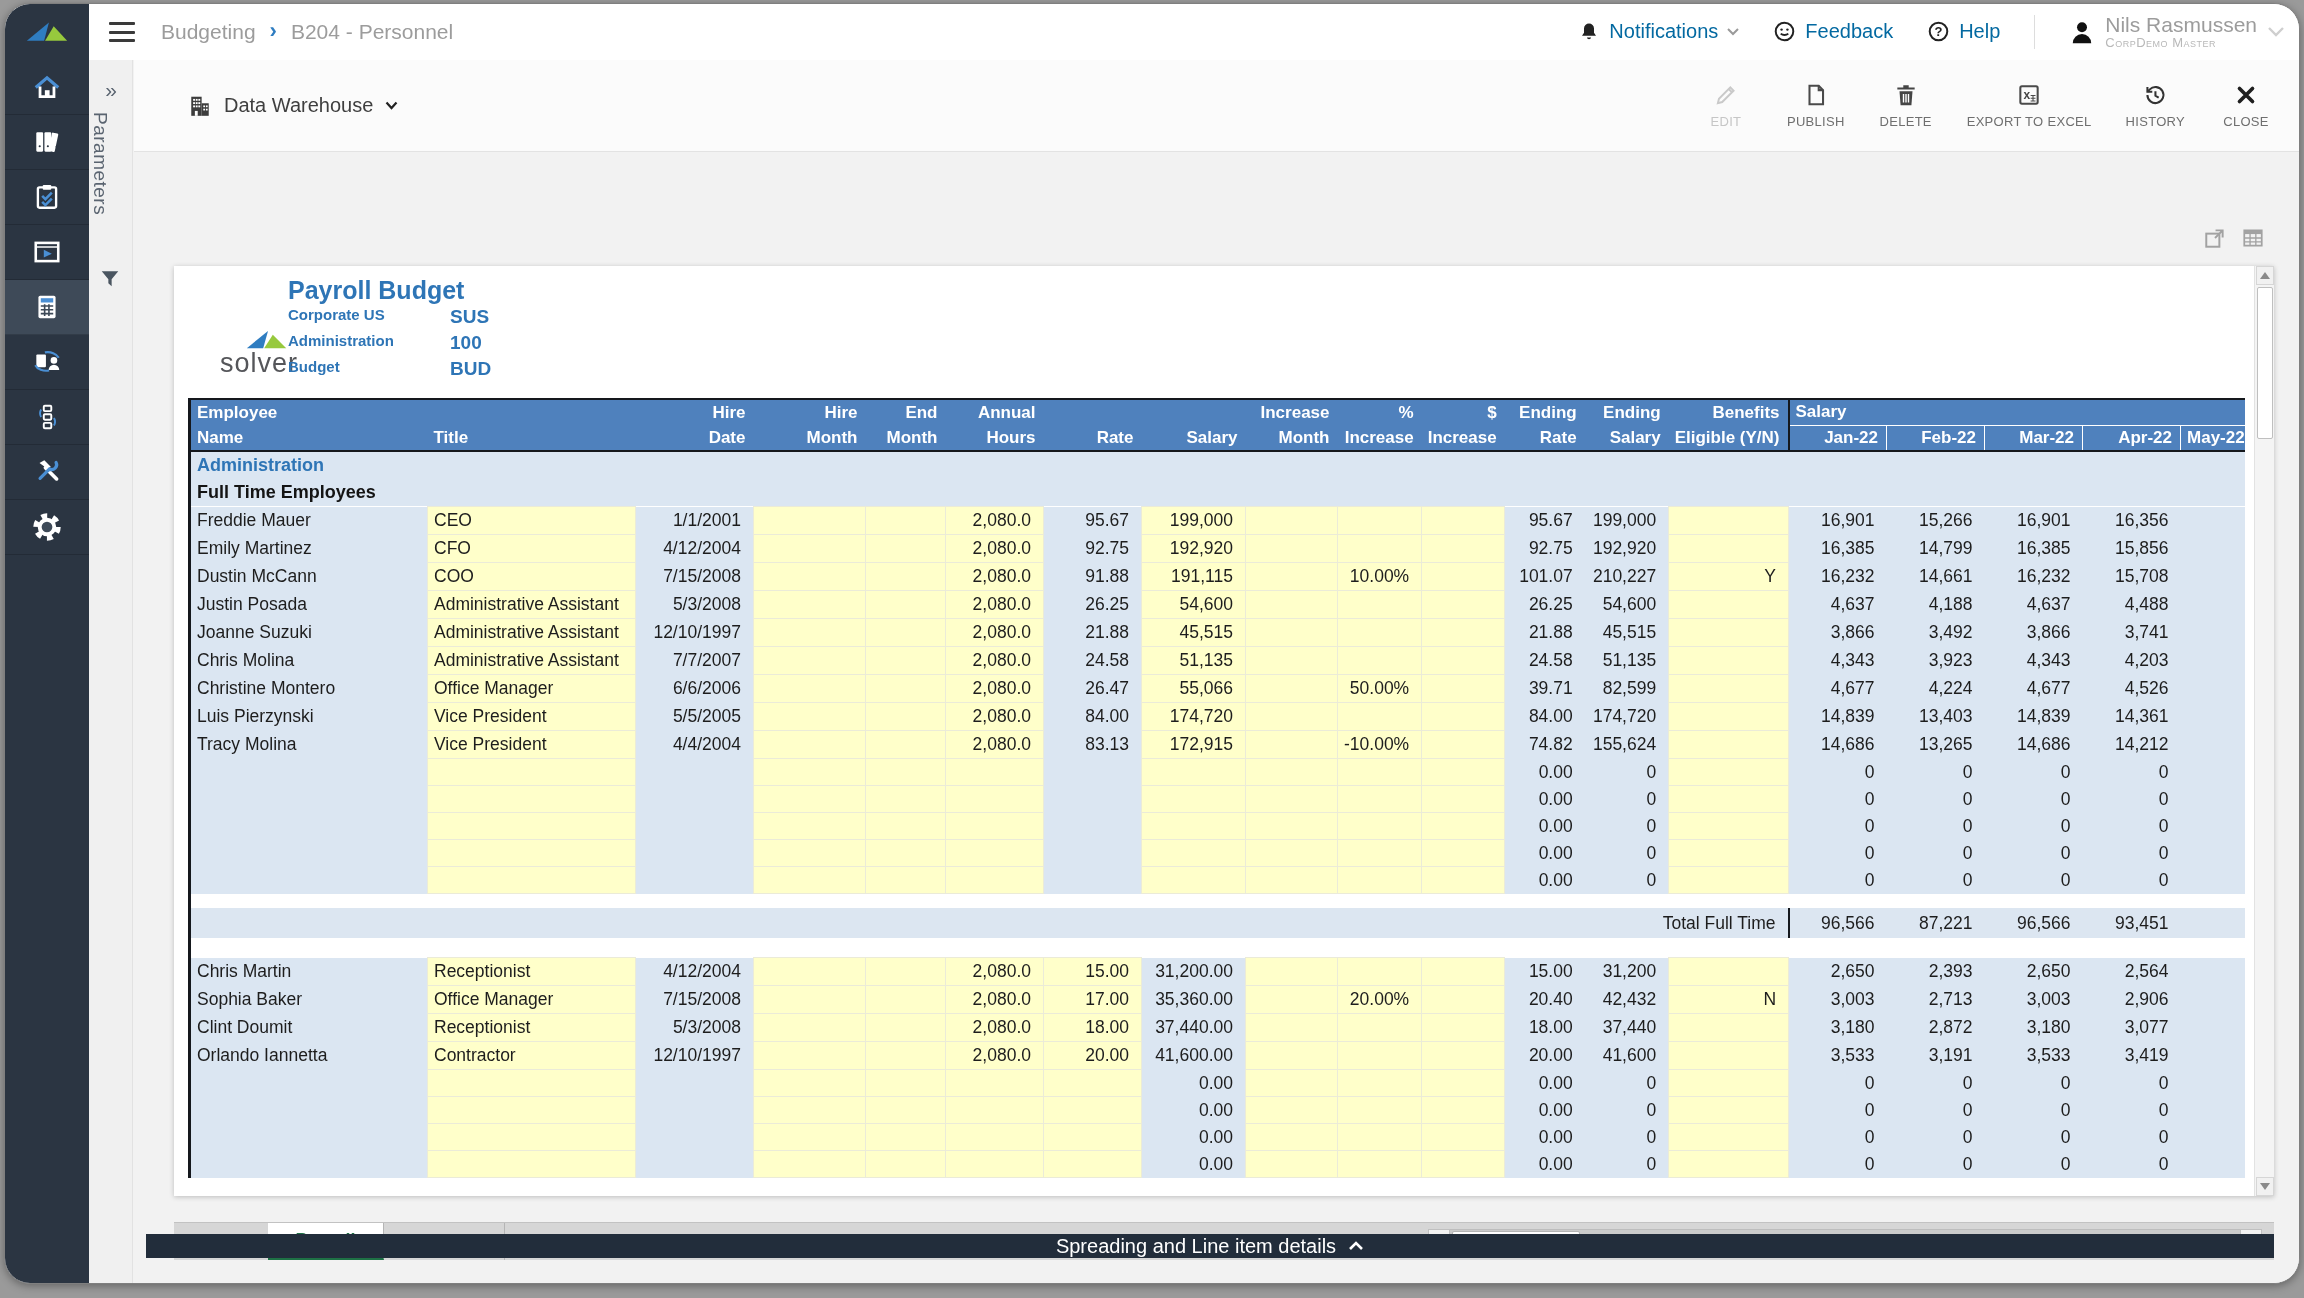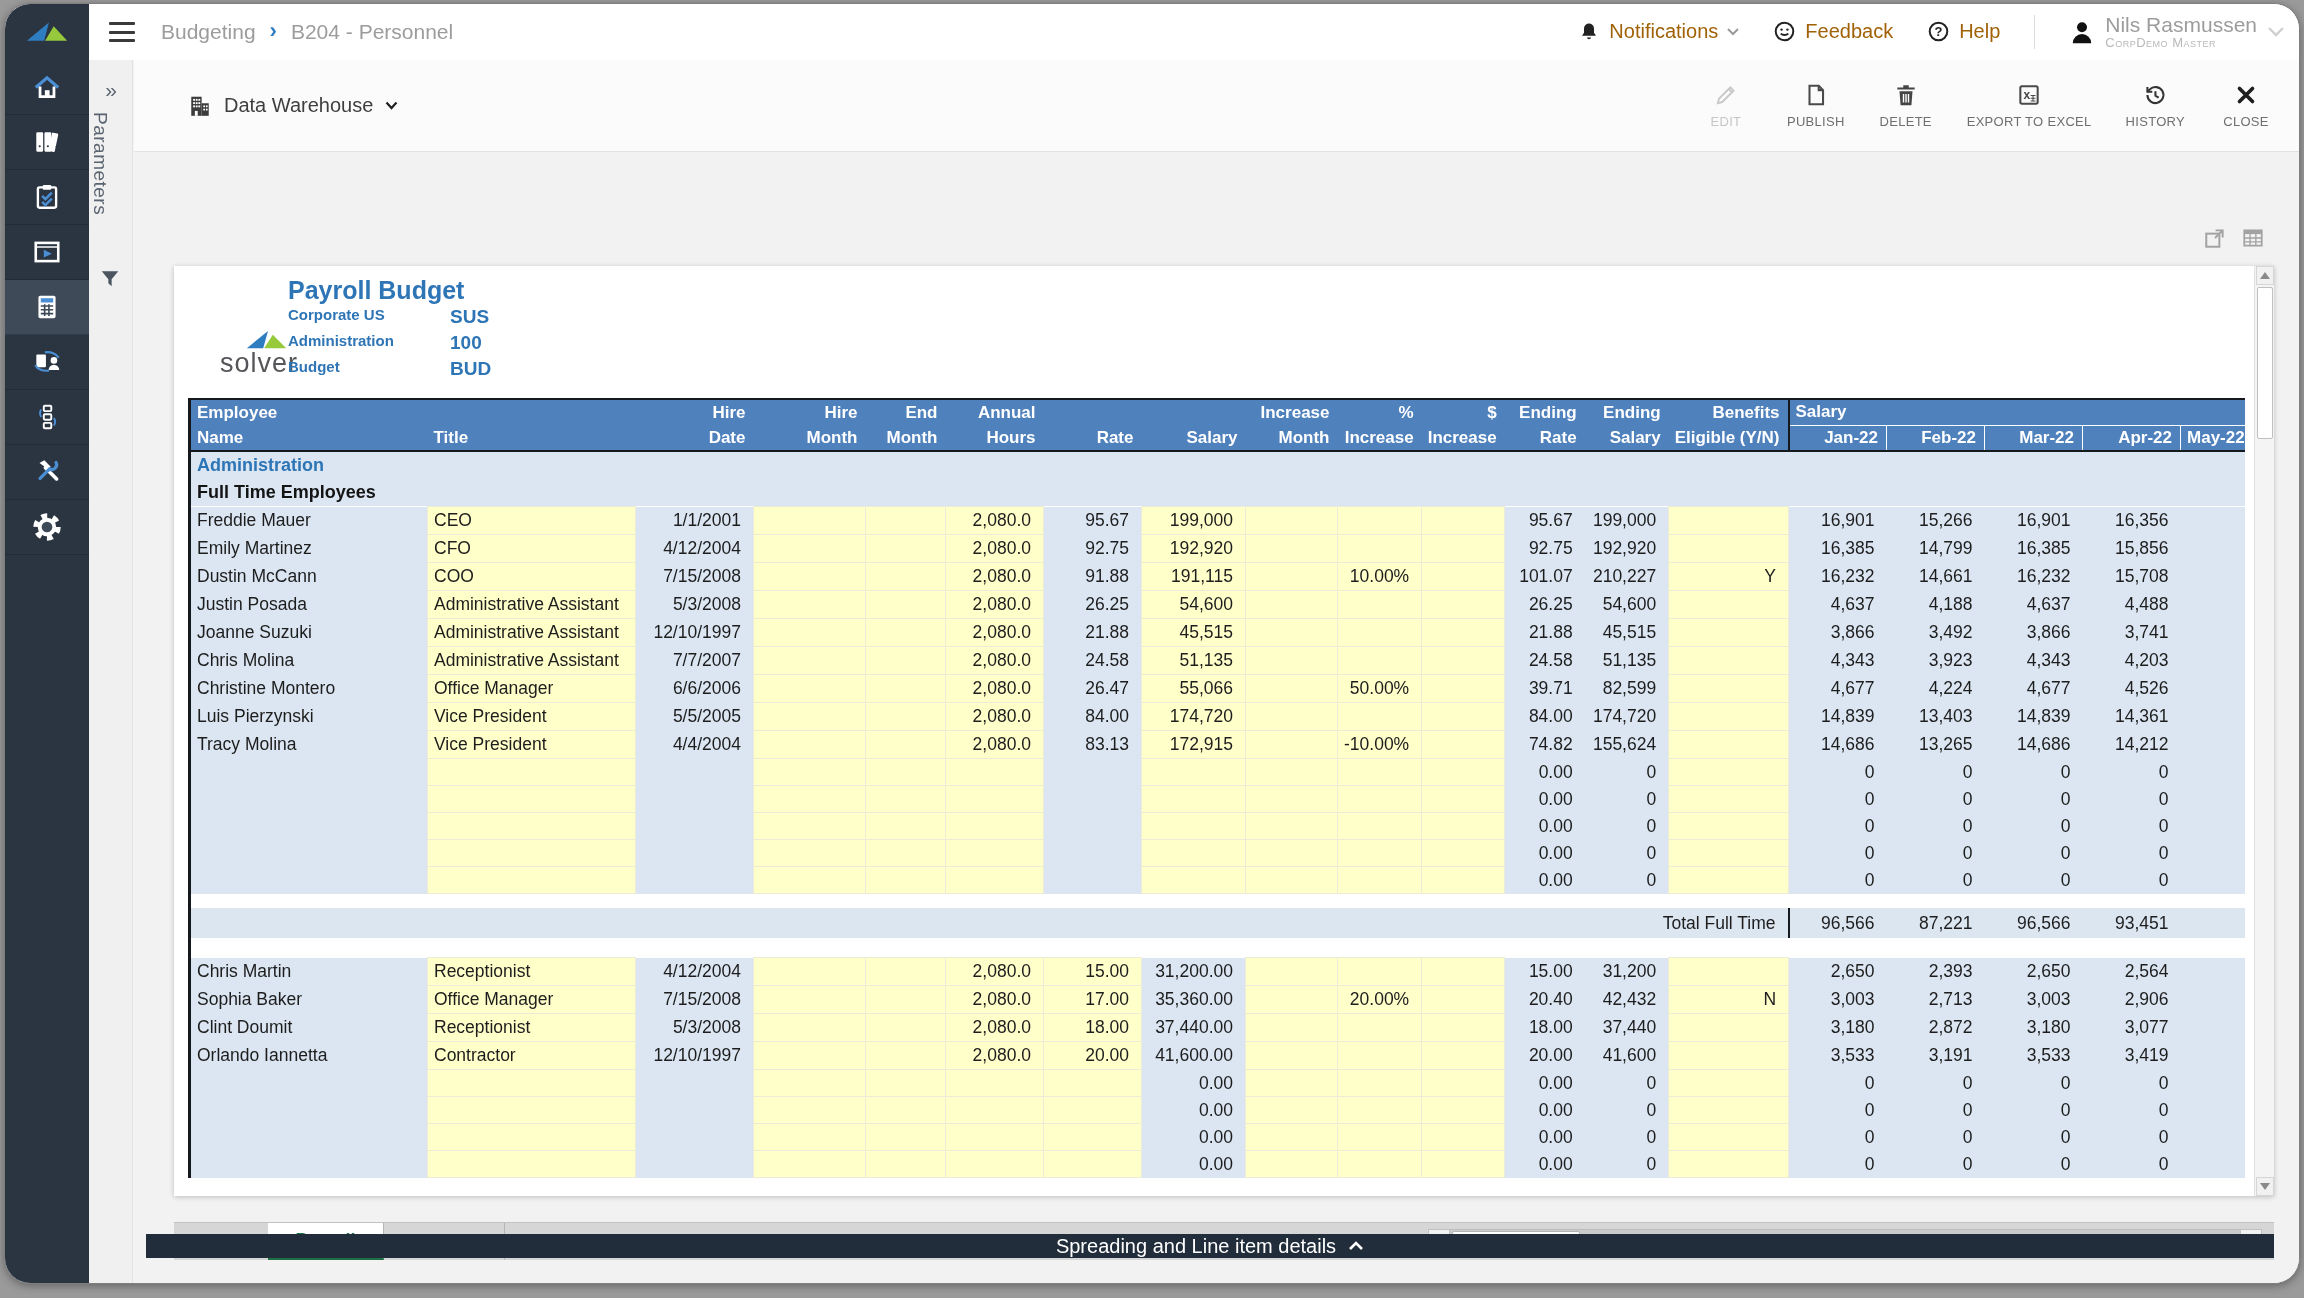--- a/index.html
+++ b/index.html
@@ -10,21 +10,21 @@
             border:1px solid #7f7f7f; border-radius:26px; overflow:hidden; box-shadow:0 2px 8px rgba(0,0,0,.35); }
 
   
   .topbar { position:absolute; left:0; top:0; right:0; height:56px; background:#fff; display:flex; align-items:center; z-index:30; }
   .logo-block { width:84px; height:56px; background:#2b3542; display:flex; align-items:center; justify-content:center; flex:0 0 auto; }
   .hamburger { margin-left:20px; width:26px; height:20px; display:flex; flex-direction:column; justify-content:space-between; cursor:pointer; background:none; border:none; }
   .hamburger i { display:block; height:3px; background:#3a3a3a; border-radius:1px; }
   .crumbs { margin-left:26px; display:flex; align-items:center; gap:14px; font-size:21px; color:#9c9c9c; }
   .crumb-sep { color:#2f7dc1; font-size:22px; font-weight:bold; margin-top:-2px; }
   .topbar-right { margin-left:auto; display:flex; align-items:center; gap:34px; padding-right:14px; }
-  .tb-item { display:flex; align-items:center; gap:9px; font-size:20px; color:#a16207; cursor:pointer; background:none; border:none; font-family:inherit; }
+  .tb-item { display:flex; align-items:center; gap:9px; font-size:20px; color:#0369a1; cursor:pointer; background:none; border:none; font-family:inherit; }
   .tb-divider { width:1px; height:34px; background:#ddd; }
   .user { display:flex; align-items:center; gap:10px; cursor:pointer; }
   .user-text { display:flex; flex-direction:column; line-height:1.1; }
   .user-name { font-size:21px; color:#9c9c9c; }
   .user-org { font-size:13px; color:#b8b8b8; font-variant:small-caps; letter-spacing:.5px; }
   .chev { flex:0 0 auto; }
 
   
   .sidebar { position:absolute; left:0; top:56px; width:84px; bottom:0; background:#2b3542; z-index:20; }
   .side-item { width:84px; height:55px; display:flex; align-items:center; justify-content:center; border:none; background:transparent; cursor:pointer; border-bottom:1px solid rgba(0,0,0,.18); }

